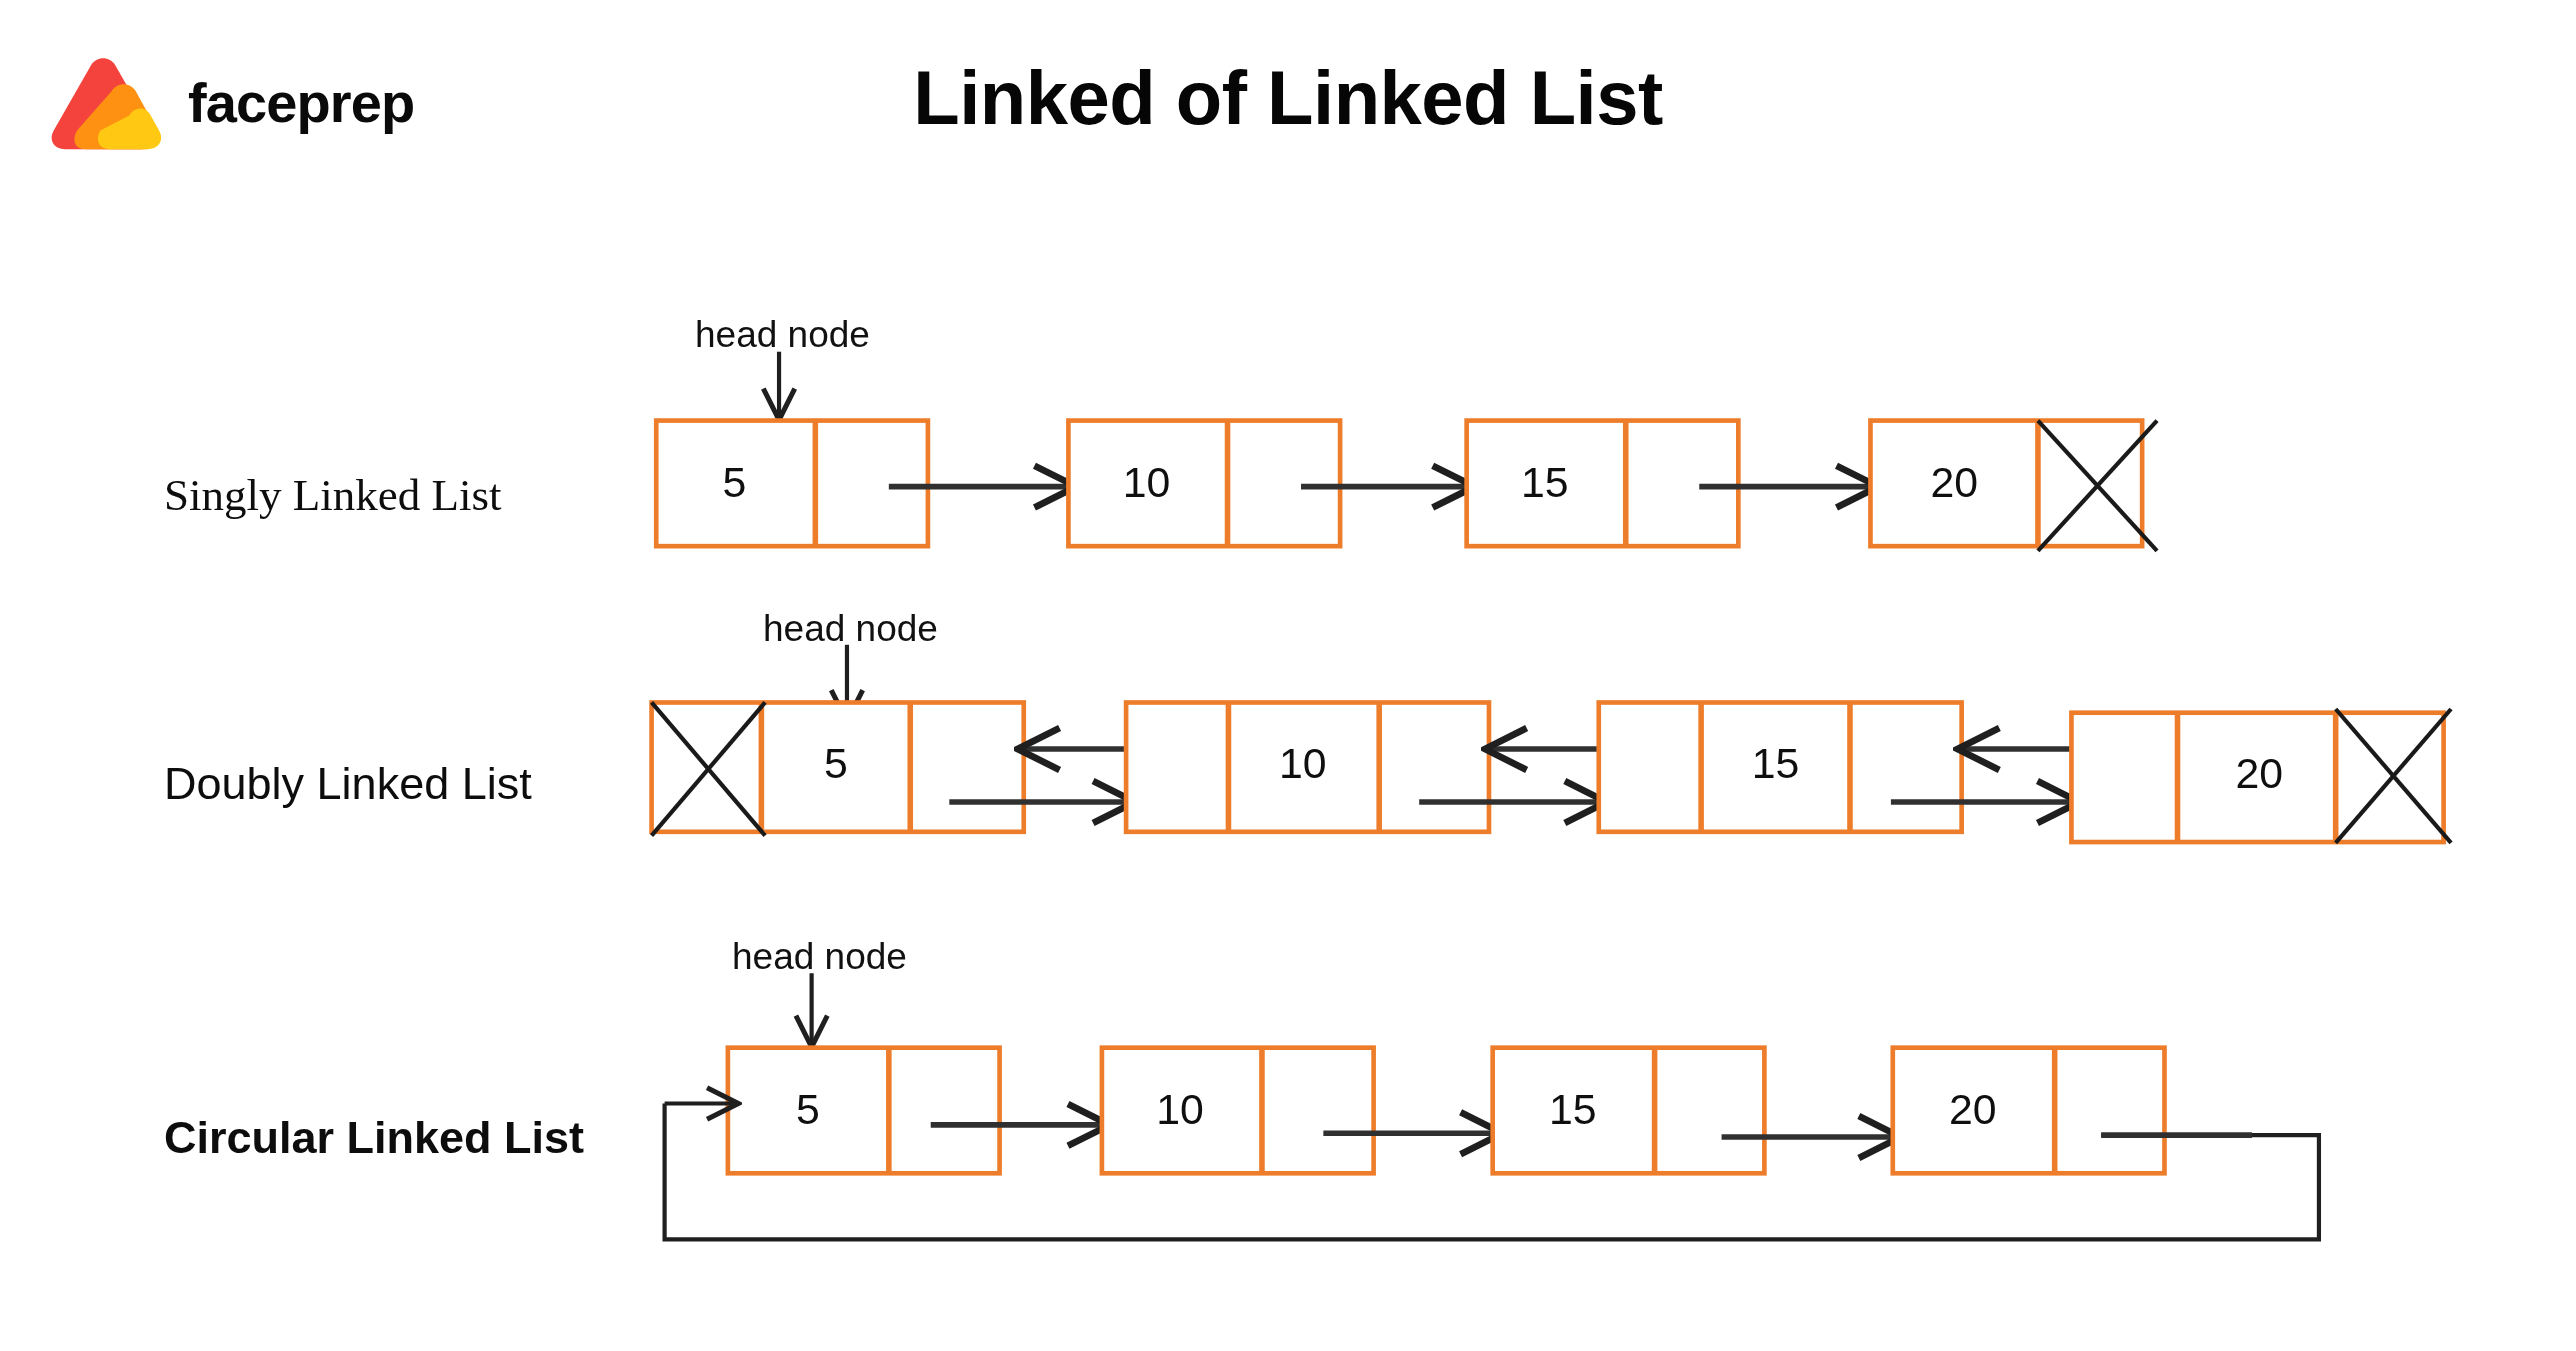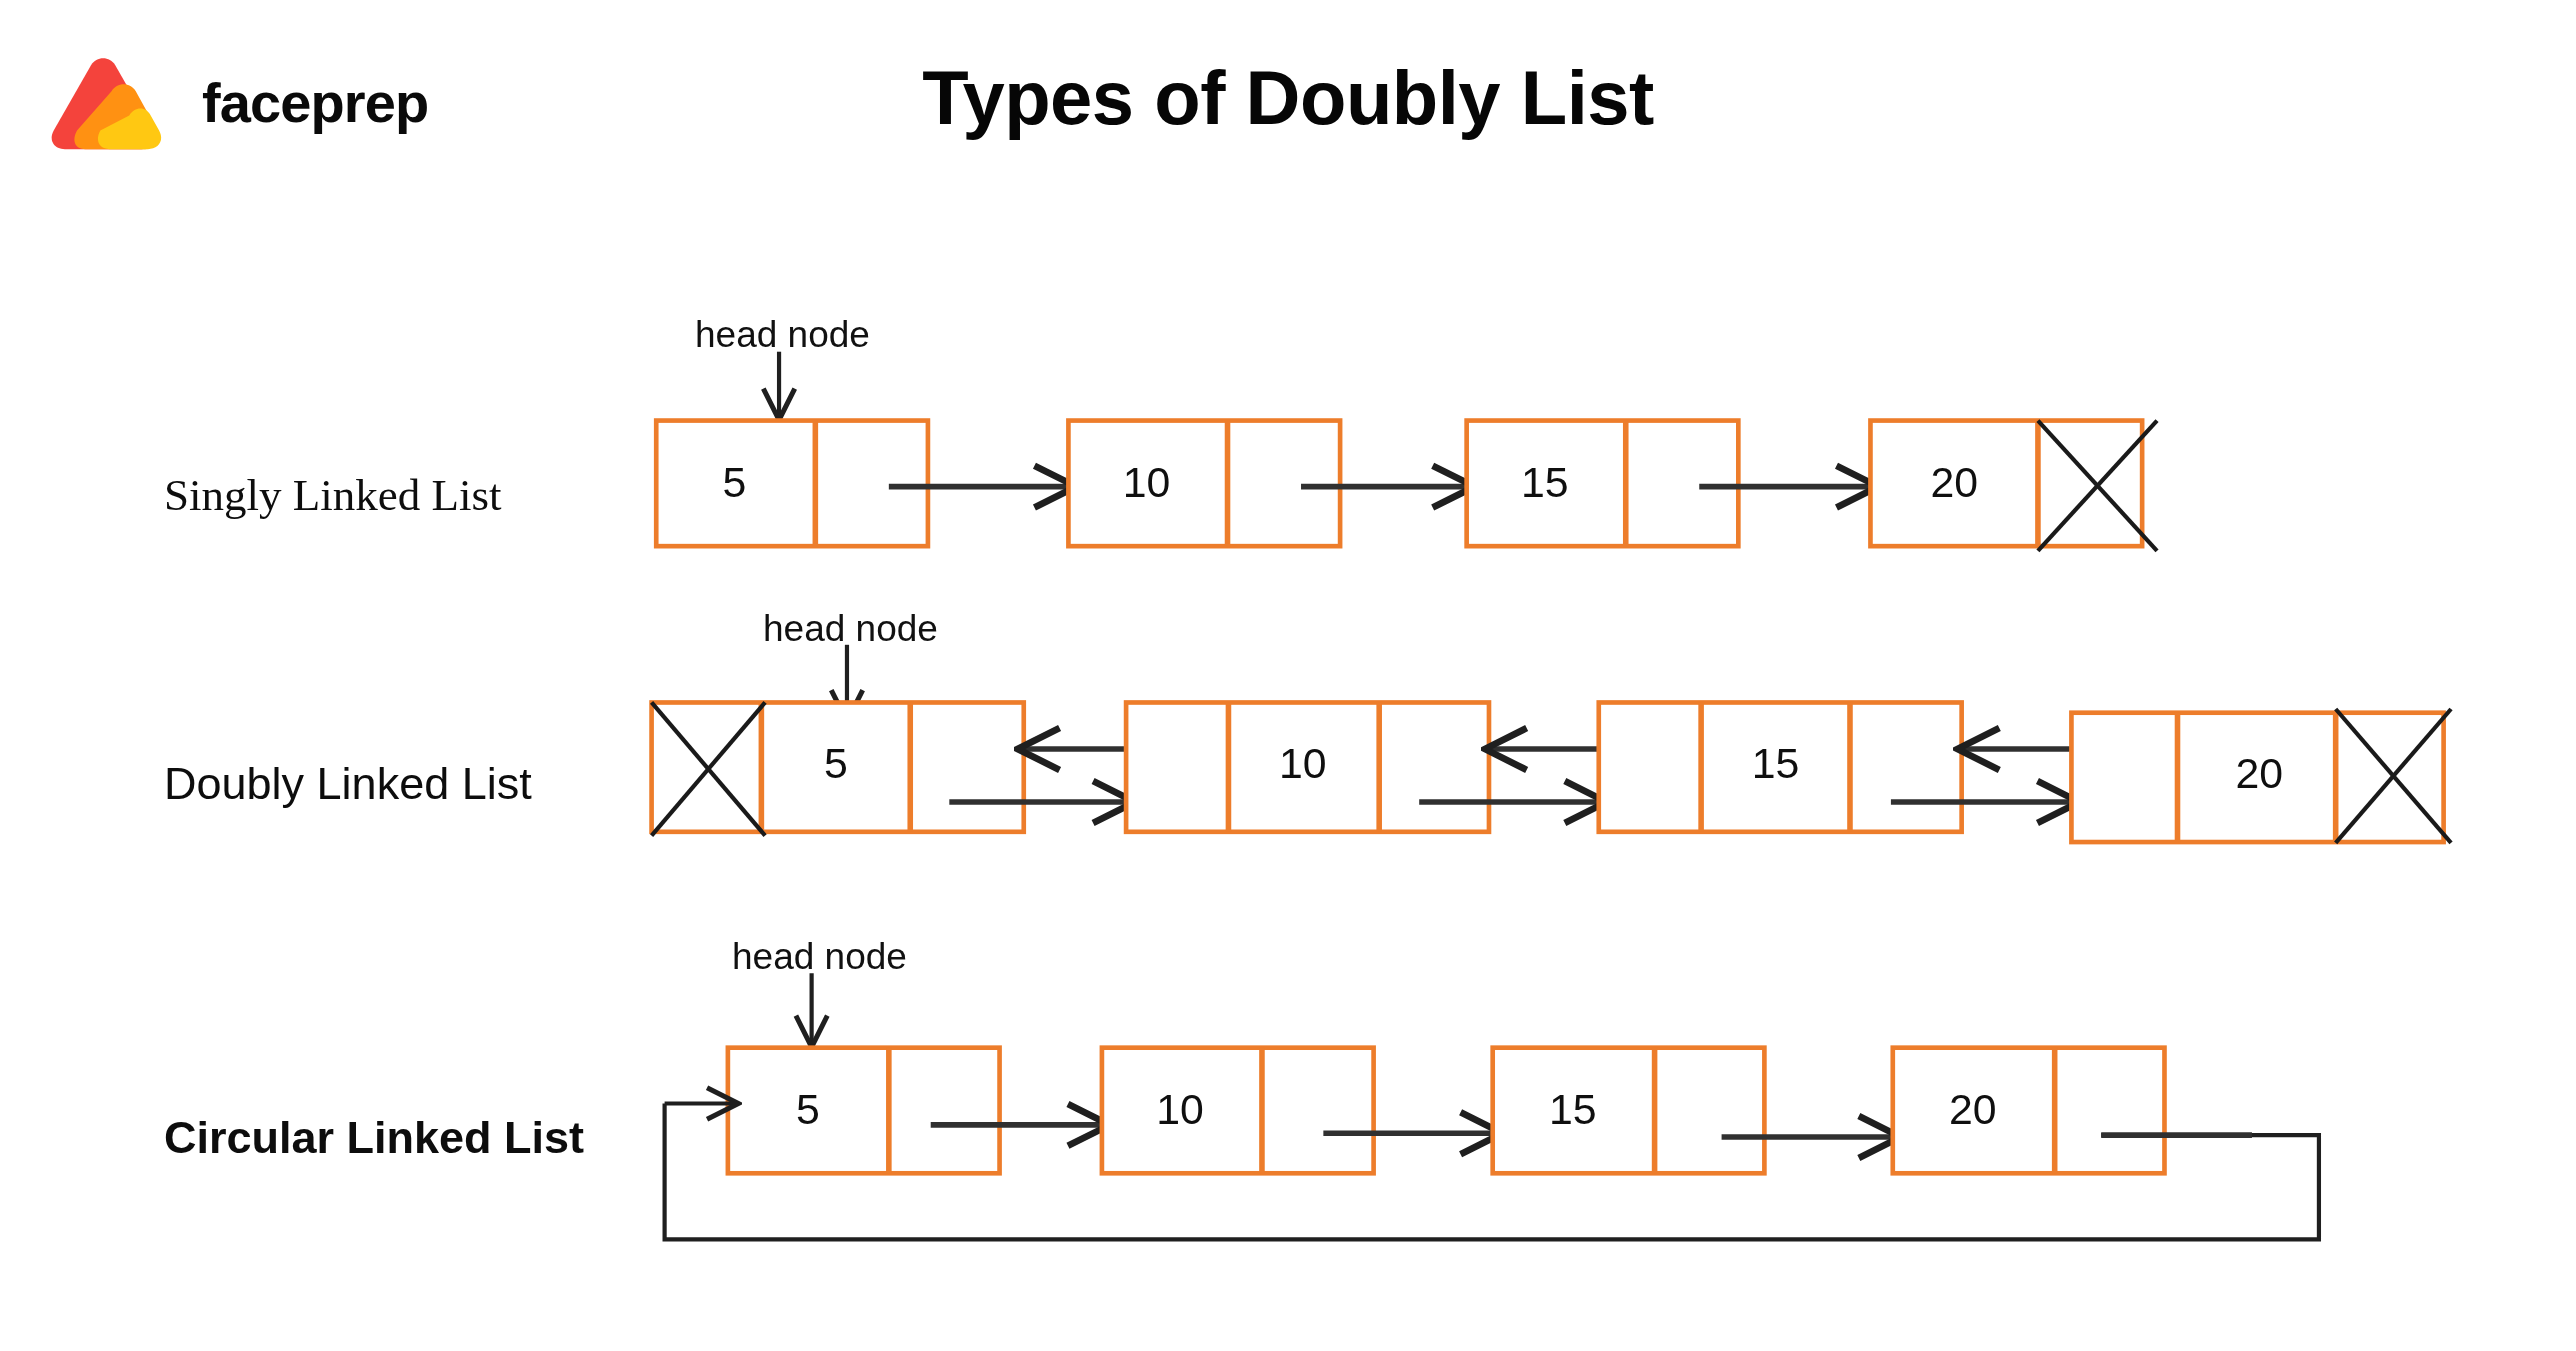--- a/index.html
+++ b/index.html
@@ -16,21 +16,21 @@
     color: #000000;
   }
 
   
   #brand {
     position: absolute;
     left: 48px;
     top: 54px;
     display: flex;
     align-items: center;
-    gap: 40px;
+    gap: 26px;
   }
   #brand-logo { width: 114px; height: 97px; display: block; }
   #brand-name {
     font-size: 56px;
     font-weight: bold;
     letter-spacing: -0.9px;
     line-height: 1;
     color: #0a0a0a;
   }
 
@@ -98,21 +98,21 @@
 
 <div id="brand">
   <svg id="brand-logo" viewBox="0 0 122 104">
     <path d="M46 12 C52 2 66 2 72 12 L112 82 C118 93 111 102 100 102 L18 102 C7 102 0 93 6 82 Z" fill="#F4433C"></path>
     <path d="M68 40 C74 30 88 30 94 40 L116 80 C122 91 115 102 104 102 L40 102 C29 102 25 93 31 82 Z" fill="#FF9112"></path>
     <path d="M87 66 C93 56 105 56 110 66 L119 82 C125 93 118 102 107 102 L66 102 C55 102 50 93 56 82 Z" fill="#FFC812"></path>
   </svg>
   <div id="brand-name">faceprep</div>
 </div>
 
-<div id="page-title">Types of Doubly List</div>
+<div id="page-title">Linked of Linked List</div>
 
 <div class="row-label" id="label-singly">Singly Linked List</div>
 <div class="row-label" id="label-doubly">Doubly Linked List</div>
 <div class="row-label" id="label-circular">Circular Linked List</div>
 
 <div class="head-caption" id="head-caption-singly">head node</div>
 <div class="head-caption" id="head-caption-doubly">head node</div>
 <div class="head-caption" id="head-caption-circular">head node</div>
 
 <svg id="diagram" viewBox="0 0 2768 1452">

